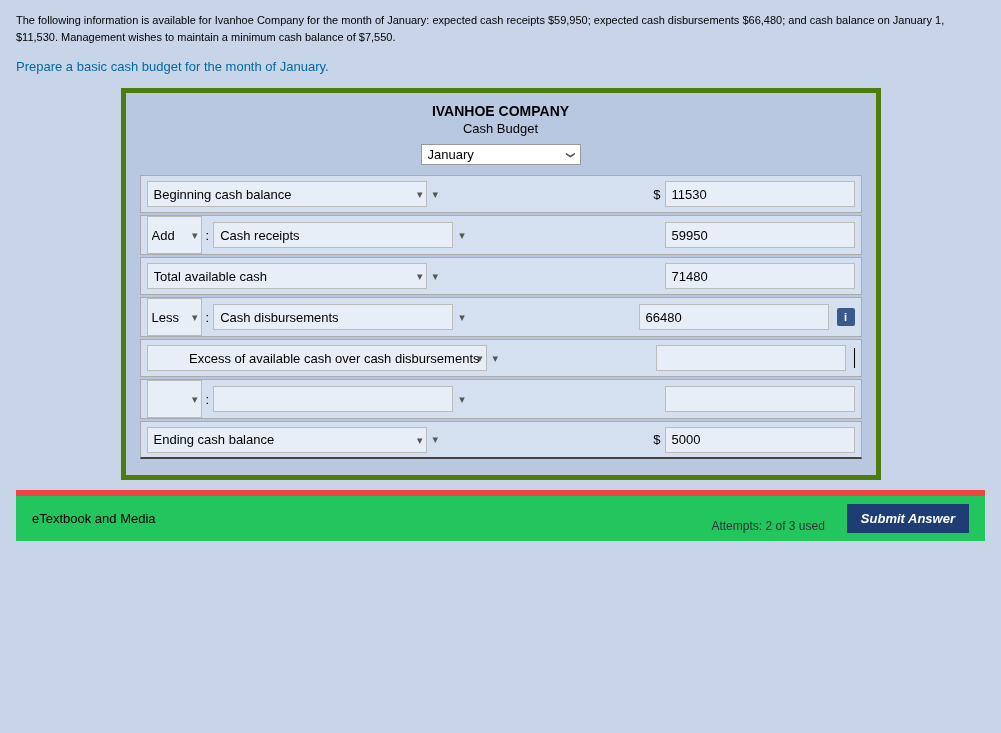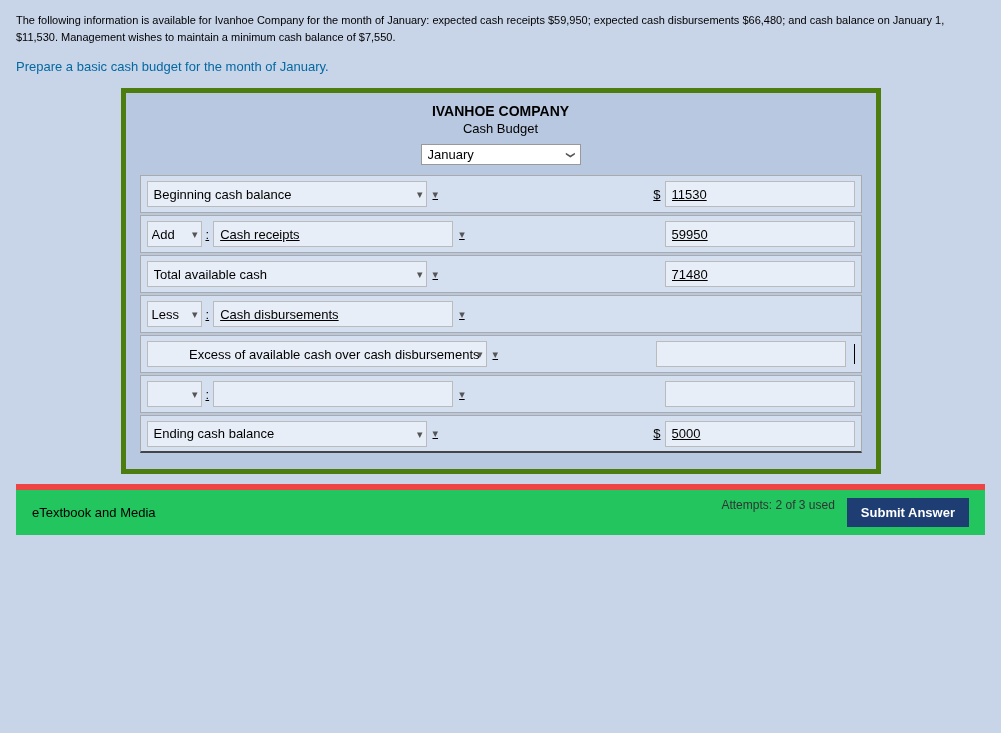--- a/index.html
+++ b/index.html
@@ -76,21 +76,20 @@
       color: #555;
     }
     .row-outer {
       display: flex;
       align-items: center;
       border: 1px solid #aaa;
       background: #d4dff0;
       margin-bottom: 2px;
       min-height: 38px;
       padding: 0 6px;
-      text-decoration: underline;
     }
     .label-cell {
       flex: 1;
       display: flex;
       align-items: center;
       gap: 4px;
     }
     .value-cell {
       display: flex;
       align-items: center;
@@ -120,21 +119,21 @@
     }
     .dollar-sign {
       font-size: 13px;
       font-weight: normal;
     }
     .dropdown-select {
       border: 1px solid #bbb;
       background: #e8eef8;
       padding: 2px 4px;
       font-size: 13px;
-      height: 26px;
+      height: 38px;
       cursor: pointer;
       min-width: 50px;
       appearance: none;
       -webkit-appearance: none;
     }
     .colon {
       font-size: 13px;
     }
     .info-badge {
       display: inline-flex;
@@ -162,35 +161,36 @@
       background: #22c55e;
       border-top: 6px solid #ef4444;
       padding: 8px 16px;
       position: relative;
     }
     .etextbook-text {
       font-size: 13px;
     }
     .bottom-controls {
       display: flex;
-      align-items: flex-start;
-      gap: 12px;
+      align-items: flex-end;
+      gap: 22px;
     }
     .attempts-info {
       font-size: 12px;
       color: #333;
     }
     .submit-button {
       background: #1e3d72;
       color: #fff;
       border: none;
       padding: 7px 14px;
       font-size: 13px;
       font-weight: bold;
       cursor: pointer;
+      font-style: italic;
     }
     .with-chevron {
       position: relative;
       display: inline-block;
     }
     .with-chevron select {
       appearance: none;
       -webkit-appearance: none;
       padding-right: 18px;
     }
@@ -283,20 +283,24 @@
         <div class="with-chevron">
           <select class="dropdown-select" style="min-width:55px;">
             <option>Less</option>
             <option>Add</option>
           </select>
         </div>
         <span class="colon">:</span>
         <input type="text" class="text-input" value="Cash disbursements" style="min-width: 240px;">
         <span class="chevron-icon">▾</span>
       </div>
+      <div class="value-cell">
+        <input type="text" class="value-input" value="66480" style="">
+        <span class="info-badge">i</span>
+      </div>
     </div>
 
     <div class="row-outer">
       <div class="label-cell">
         <div class="with-chevron">
           <input type="text" class="text-input text-input-wide" value="Excess of available cash over cash disbursements" style="min-width: 340px; text-align: right;">
         </div>
         <span class="chevron-icon">▾</span>
       </div>
       <div class="value-cell">

